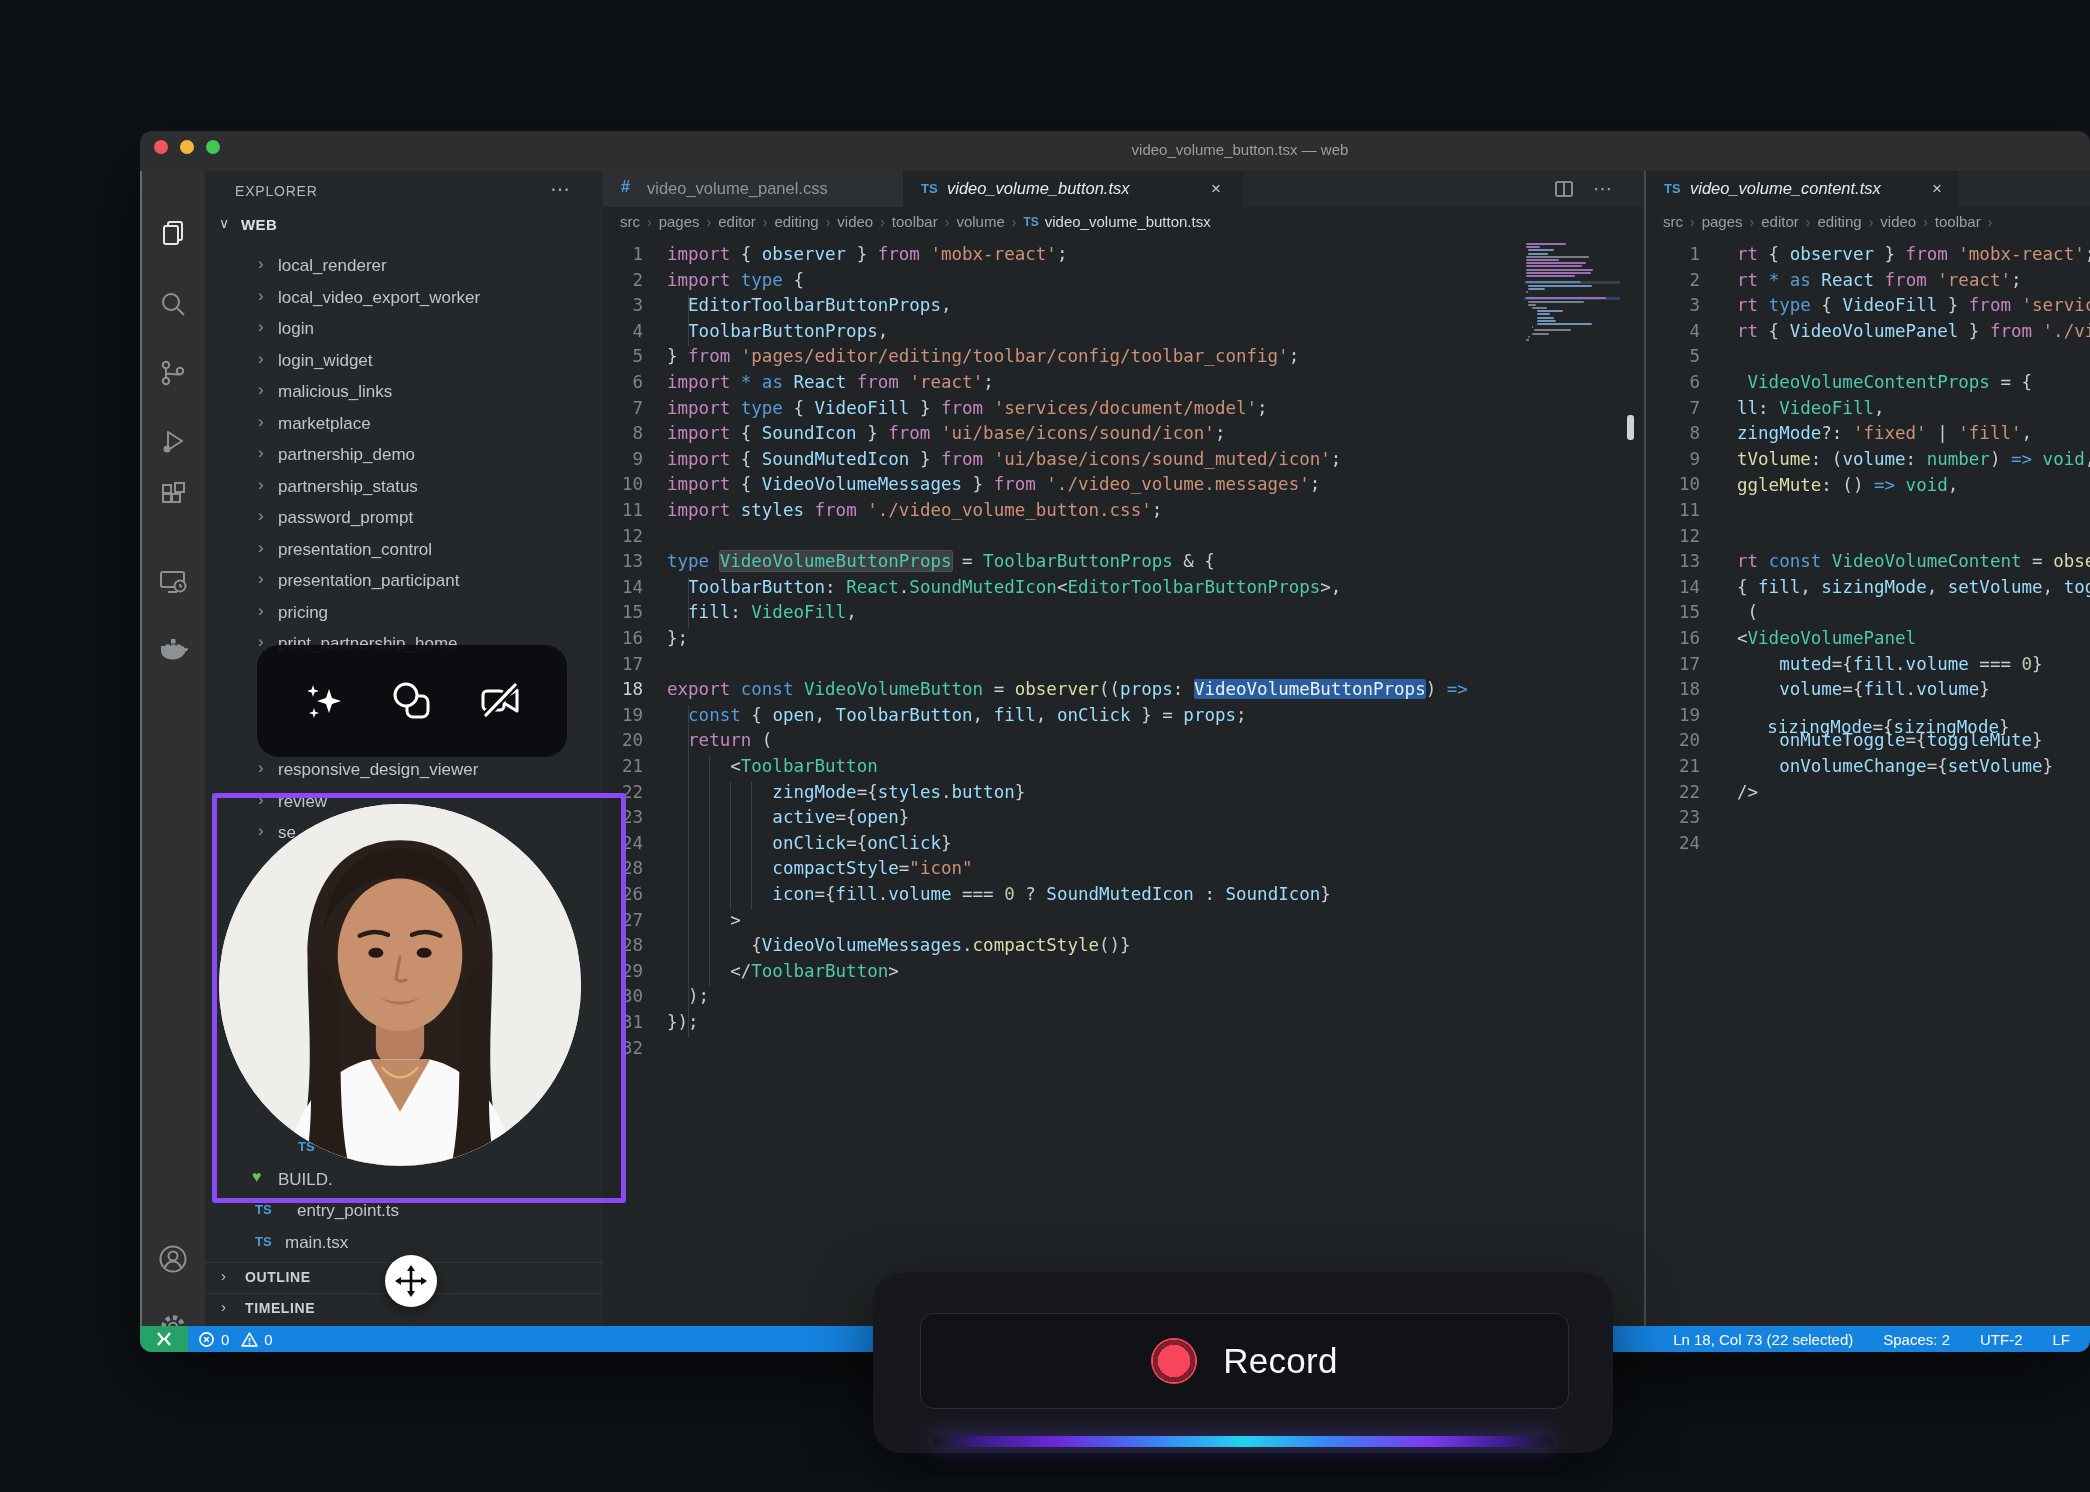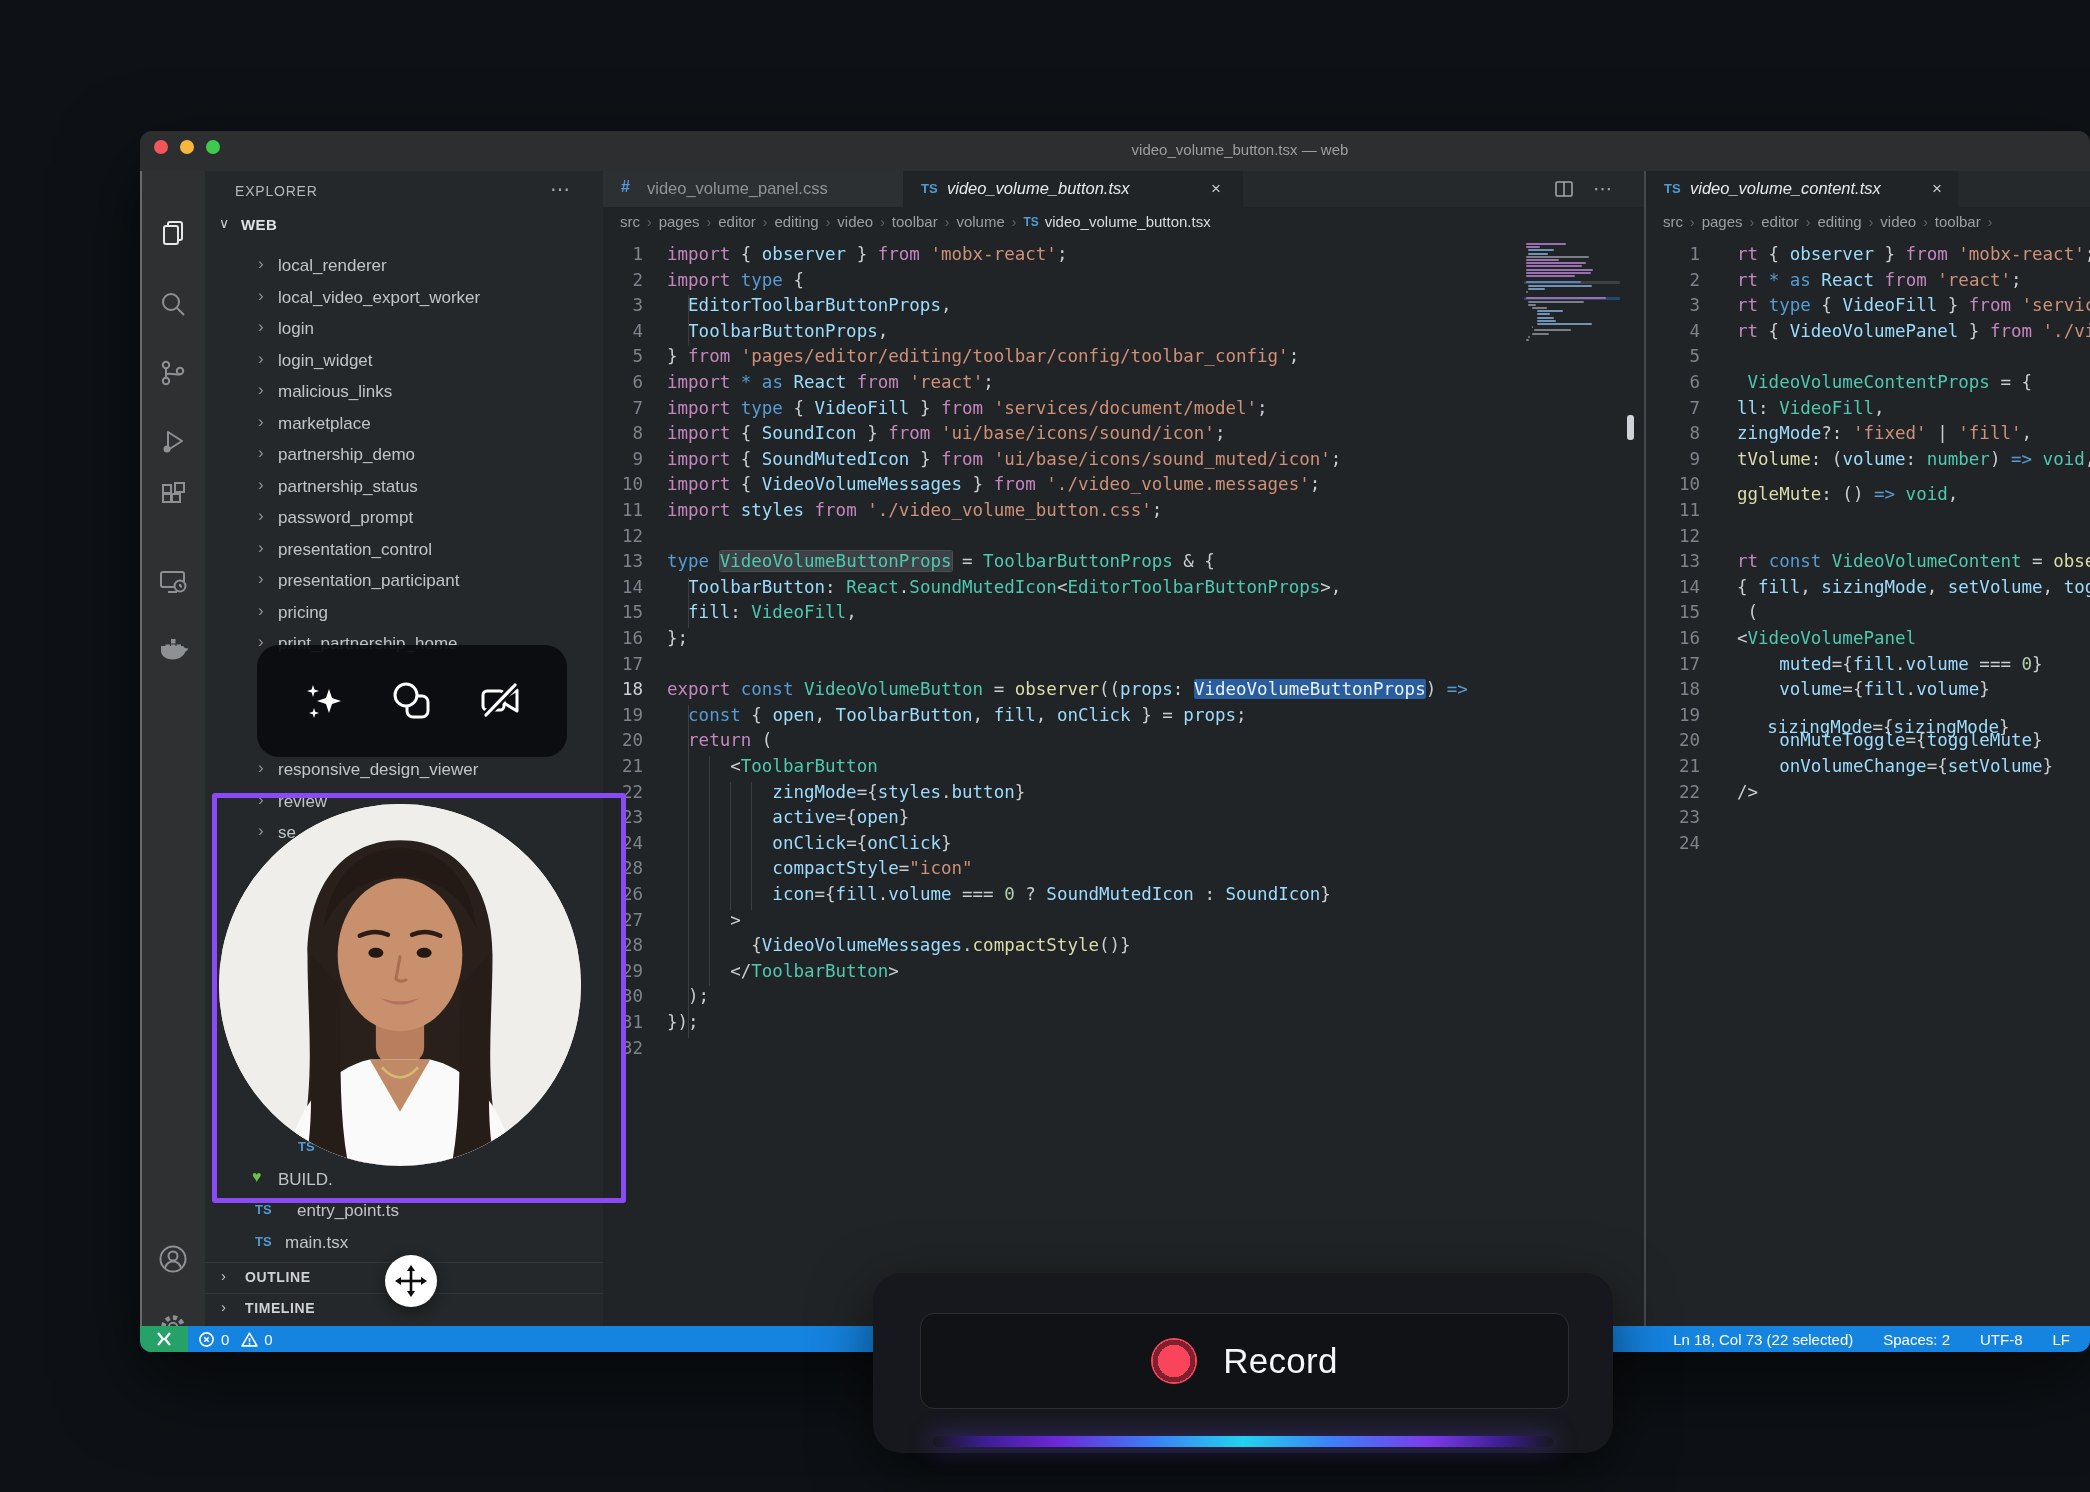--- a/index.html
+++ b/index.html
@@ -462,21 +462,21 @@
           <div class="code-line" style="left: 91px; top: 110.4px;"></div>
           <div class="code-num" style="left: 0px; width: 54px; top: 136px;">6</div>
           <div class="code-line" style="left: 91px; top: 136px;"><span class="tok-t"> VideoVolumeContentProps</span><span class="tok-p"> = {</span></div>
           <div class="code-num" style="left: 0px; width: 54px; top: 161.6px;">7</div>
           <div class="code-line" style="left: 91px; top: 161.6px;"><span class="tok-v">ll</span><span class="tok-p">: </span><span class="tok-t">VideoFill</span><span class="tok-p">,</span></div>
           <div class="code-num" style="left: 0px; width: 54px; top: 187.2px;">8</div>
           <div class="code-line" style="left: 91px; top: 187.2px;"><span class="tok-v">zingMode</span><span class="tok-p">?: </span><span class="tok-s">'fixed'</span><span class="tok-p"> | </span><span class="tok-s">'fill'</span><span class="tok-p">,</span></div>
           <div class="code-num" style="left: 0px; width: 54px; top: 212.8px;">9</div>
           <div class="code-line" style="left: 91px; top: 212.8px;"><span class="tok-f">tVolume</span><span class="tok-p">: (</span><span class="tok-v">volume</span><span class="tok-p">: </span><span class="tok-t">number</span><span class="tok-p">) </span><span class="tok-b">=&gt;</span><span class="tok-p"> </span><span class="tok-t">void</span><span class="tok-p">,</span></div>
           <div class="code-num" style="left: 0px; width: 54px; top: 238.4px;">10</div>
-          <div class="code-line" style="left: 91px; top: 248px;"><span class="tok-f">ggleMute</span><span class="tok-p">: () </span><span class="tok-b">=&gt;</span><span class="tok-p"> </span><span class="tok-t">void</span><span class="tok-p">,</span></div>
+          <div class="code-line" style="left: 91px; top: 239px;"><span class="tok-f">ggleMute</span><span class="tok-p">: () </span><span class="tok-b">=&gt;</span><span class="tok-p"> </span><span class="tok-t">void</span><span class="tok-p">,</span></div>
           <div class="code-num" style="left: 0px; width: 54px; top: 264px;">11</div>
           <div class="code-line" style="left: 91px; top: 264px;"></div>
           <div class="code-num" style="left: 0px; width: 54px; top: 289.6px;">12</div>
           <div class="code-line" style="left: 91px; top: 289.6px;"></div>
           <div class="code-num" style="left: 0px; width: 54px; top: 315.2px;">13</div>
           <div class="code-line" style="left: 91px; top: 315.2px;"><span class="tok-k">rt</span><span class="tok-p"> </span><span class="tok-b">const</span><span class="tok-p"> </span><span class="tok-t">VideoVolumeContent</span><span class="tok-p"> = </span><span class="tok-f">observer(</span></div>
           <div class="code-num" style="left: 0px; width: 54px; top: 340.8px;">14</div>
           <div class="code-line" style="left: 91px; top: 340.8px;"><span class="tok-p">{ </span><span class="tok-v">fill</span><span class="tok-p">, </span><span class="tok-v">sizingMode</span><span class="tok-p">, </span><span class="tok-v">setVolume</span><span class="tok-p">, </span><span class="tok-v">toggleMute</span></div>
           <div class="code-num" style="left: 0px; width: 54px; top: 366.4px;">15</div>
           <div class="code-line" style="left: 91px; top: 366.4px;"><span class="tok-p"> (</span></div>
@@ -518,21 +518,21 @@
         <svg width="17" height="17" viewBox="0 0 16 16" style="margin-left:6px">
             <path d="M8 2 L15 14 L1 14 Z" stroke="#fff" stroke-width="1.5" fill="none" stroke-linejoin="round"></path>
             <line x1="8" y1="6.5" x2="8" y2="10" stroke="#fff" stroke-width="1.5"></line>
             <circle cx="8" cy="12" r="0.9" fill="#fff"></circle>
           </svg>
         <span>0</span>
       </div>
       <div class="sb-right">
         <span>Ln 18, Col 73 (22 selected)</span>
         <span>Spaces: 2</span>
-        <span>UTF-8</span>
+        <span>UTF-2</span>
         <span>LF</span>
       </div>
     </div>
   </div>
 
   <div class="webcam">
     <div class="circ">
       <svg viewBox="0 0 360 360" width="362" height="362">
         <rect width="360" height="360" fill="#f0eeea"></rect>
         <path d="M180 36 C118 36 88 88 88 150 C88 215 96 268 82 340 L82 362 L278 362 L278 340 C264 268 272 215 272 150 C272 88 242 36 180 36 Z" fill="#2a201b"></path>

